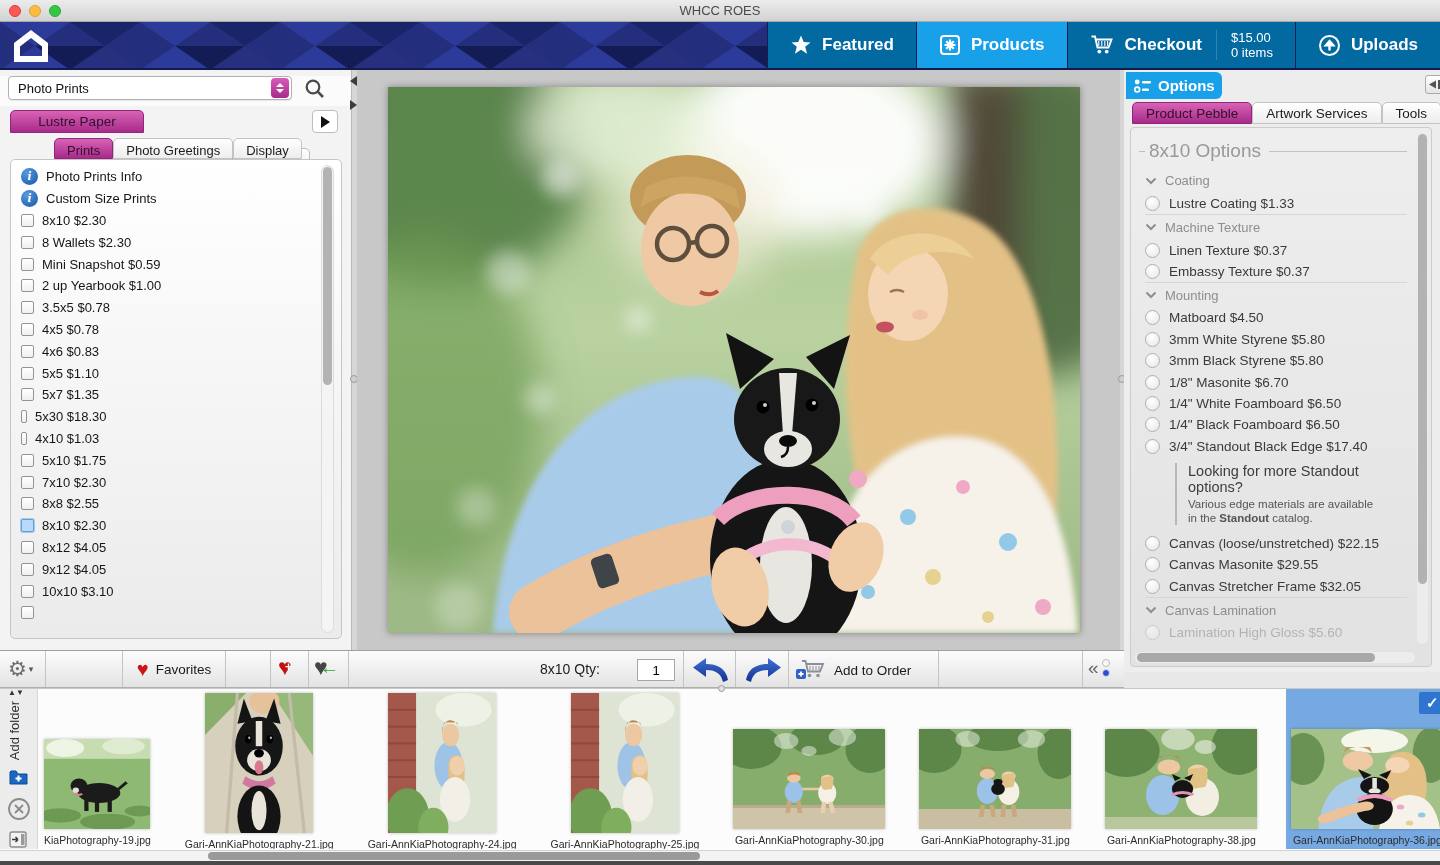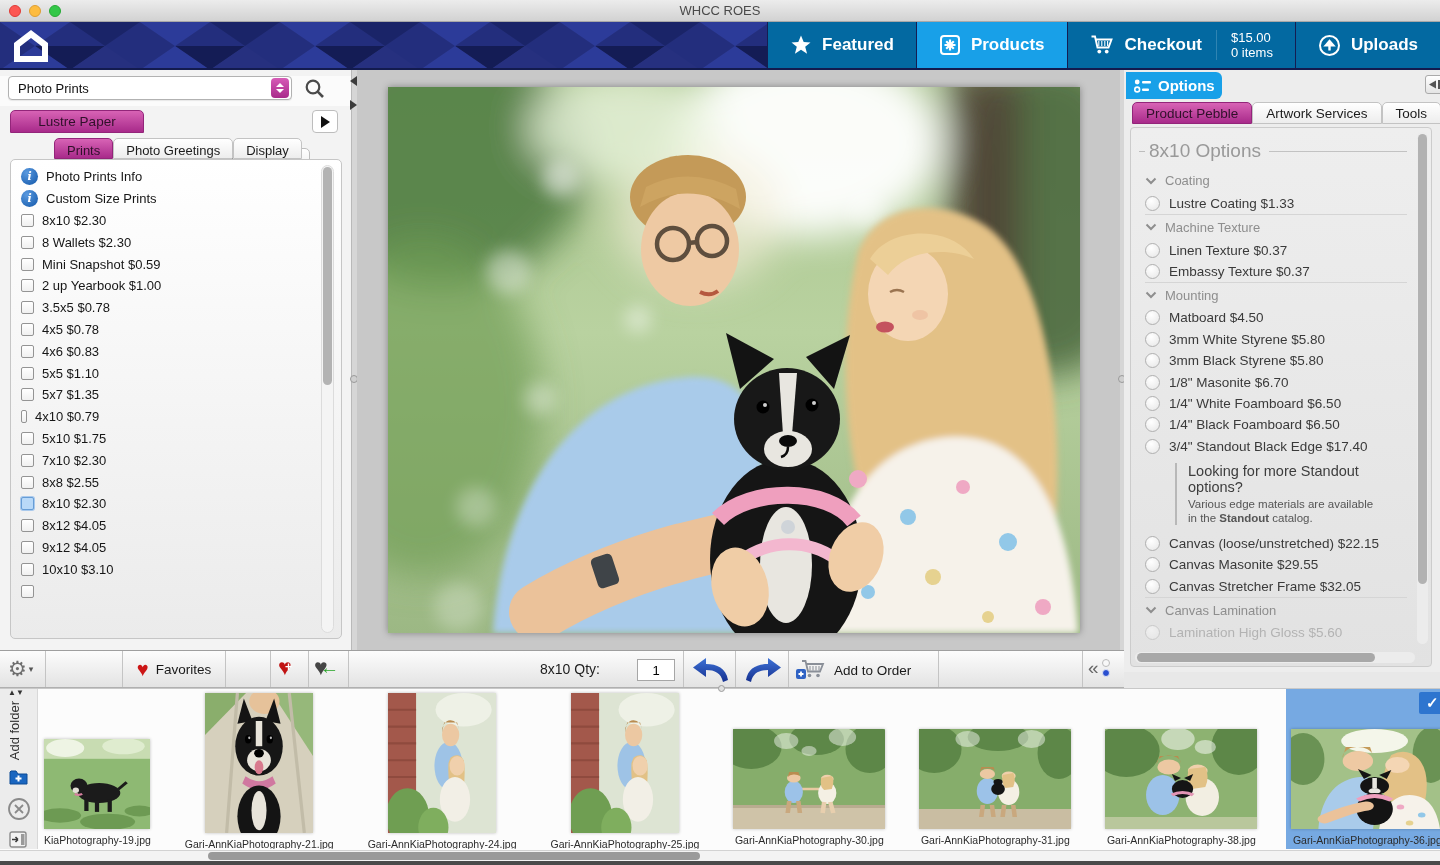--- a/index.html
+++ b/index.html
@@ -306,21 +306,25 @@
           <div class="plist-row">
             <span class="cbx"></span>
             <span class="plabel">5x5 $1.10</span>
           </div>
           <div class="plist-row">
             <span class="cbx"></span>
             <span class="plabel">5x7 $1.35</span>
           </div>
           <div class="plist-row">
             <span class="cbx narrow"></span>
-            <span class="plabel">4x10 $0.79</span>
+            <span class="plabel">5x30 $18.30</span>
+          </div>
+          <div class="plist-row">
+            <span class="cbx narrow"></span>
+            <span class="plabel">4x10 $1.03</span>
           </div>
           <div class="plist-row">
             <span class="cbx"></span>
             <span class="plabel">5x10 $1.75</span>
           </div>
           <div class="plist-row">
             <span class="cbx"></span>
             <span class="plabel">7x10 $2.30</span>
           </div>
           <div class="plist-row">

